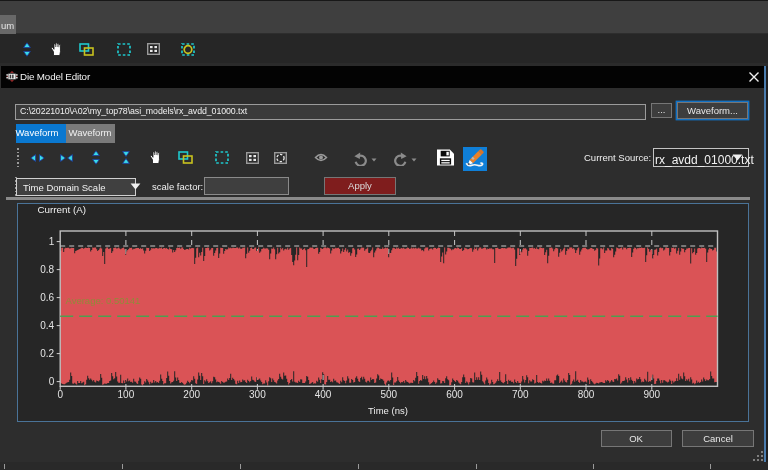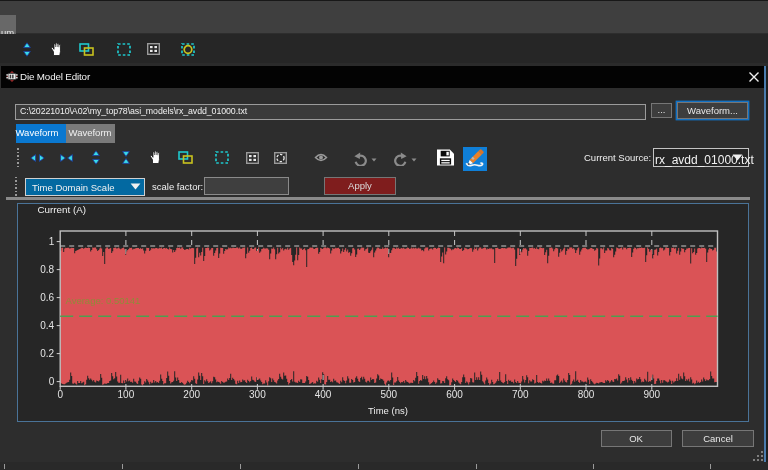--- a/index.html
+++ b/index.html
@@ -1,20 +1,20 @@
 <!DOCTYPE html>
 <html><head><meta charset="utf-8"><style>
 *{margin:0;padding:0;box-sizing:border-box}
 body{width:768px;height:470px;overflow:hidden;background:#2d2d2d;font-family:"Liberation Sans",sans-serif;position:relative}
 .abs{position:absolute}
 .btn{position:absolute;background:#3d3d3d;border:1px solid #767676;color:#e8e8e8;font-size:9.5px;text-align:center;font-family:"Liberation Sans",sans-serif}
 </style></head><body>
 
 <div class="abs" style="left:0;top:0;width:768px;height:33px;background:#3f3f3f;border-top:1.5px solid #181818"></div>
-<div class="abs" style="left:0;top:15px;width:15.5px;height:18.5px;background:#686868;color:#e6e6e6;font-size:9.5px;padding:12px 0 0 1px">um</div>
+<div class="abs" style="left:0;top:15px;width:15.5px;height:18.5px;background:#686868;color:#e6e6e6;font-size:9.5px;padding:5px 0 0 1px">um</div>
 <div class="abs" style="left:0;top:33.5px;width:768px;height:29.5px;background:#262626"></div>
 <div class="abs" style="left:0;top:63px;width:768px;height:3px;background:#2b2b2b"></div>
 
 <div style="position:absolute;left:22px;top:41.5px;line-height:0"><svg width="10" height="15" viewBox="0 0 10 15">
       <path d="M5 0.8 L1.6 5.6 L8.4 5.6 Z" fill="#3adce8" stroke="#1a35a0" stroke-width="0.8"></path>
       <path d="M5 14.2 L1.6 9.4 L8.4 9.4 Z" fill="#3adce8" stroke="#1a35a0" stroke-width="0.8"></path>
     </svg></div>
 <div style="position:absolute;left:50px;top:42.0px;line-height:0"><svg width="13" height="14" viewBox="0 0 26 28">
       <path d="M7 27 L7 19.5 L3.2 13.5 Q2.2 11.6 3.8 10.8 Q5.4 10.2 6.4 12 L8 14.6 L8 5.2 Q8 3.4 9.6 3.4 Q11.2 3.4 11.2 5.2 L11.3 3.2 Q11.5 1.4 13 1.6 Q14.5 1.8 14.4 3.6 L14.5 4.4 Q14.8 2.8 16.3 3 Q17.8 3.3 17.7 5 L17.7 6.4 Q18 5 19.5 5.2 Q21 5.5 20.9 7.2 L20.9 19 L19.5 27 Z" fill="#ffffff" stroke="#141414" stroke-width="1.6"></path>
       <path d="M11.2 5.2 L11.2 10 M14.4 4.4 L14.4 10 M17.7 6.4 L17.7 10.4" stroke="#141414" stroke-width="1.3" fill="none"></path>
@@ -137,21 +137,21 @@
       <path d="M7.6 14.9 L11 18.3 L5.8 20.1 Z" fill="#ffffff"></path>
       <path d="M6.6 17.8 L5.8 20.1 L8.1 19.3 Z" fill="#333333"></path>
     </svg></div>
 <div class="abs" style="left:584px;top:151.5px;color:#f0f0f0;font-size:9.5px">Current Source:</div>
 <div class="abs" style="left:652.5px;top:148px;width:96px;height:18.5px;background:#252525;border:1px solid #c4c4c4;color:#f2f2f2;font-size:12px;padding:3.5px 0 0 1.5px">rx_avdd_01000.txt</div>
 <div class="abs" style="left:731.5px;top:153.5px;line-height:0"><svg width="11" height="7" viewBox="0 0 11 7">
       <path d="M0.6 0.6 L10.4 0.6 L5.5 6.4 Z" fill="#f0f0f0"></path>
     </svg></div>
 
 <div class="abs" style="left:15px;top:177px;width:2px;height:19px;background-image:repeating-linear-gradient(to bottom,#9a9a9a 0 1.5px,transparent 1.5px 3.5px)"></div>
-<div class="abs" style="left:25px;top:177.5px;width:119.5px;height:18px;background:#0369a1;border:1px solid #d0d0d0;color:#f2f2f2;font-size:9.5px;padding:3.5px 0 0 6px">Time Domain Scale</div>
+<div class="abs" style="left:16px;top:177.5px;width:119.5px;height:18px;background:#404040;border:1px solid #d0d0d0;color:#f2f2f2;font-size:9.5px;padding:3.5px 0 0 6px">Time Domain Scale</div>
 <div class="abs" style="left:130px;top:183px;line-height:0"><svg width="11" height="7" viewBox="0 0 11 7">
       <path d="M0.6 0.6 L10.4 0.6 L5.5 6.4 Z" fill="#f0f0f0"></path>
     </svg></div>
 <div class="abs" style="left:152px;top:181px;color:#f0f0f0;font-size:9.5px">scale factor:</div>
 <div class="abs" style="left:204px;top:177px;width:85px;height:17.5px;background:#3f3f3f;border:1px solid #8a8a8a"></div>
 <div class="btn" style="left:324px;top:176.5px;width:72px;height:18.5px;line-height:16.5px;background:#7f1d1d;color:#dcdcdc">Apply</div>
 
 <div class="abs" style="left:6px;top:196.5px;width:744px;height:3px;background:#8a8a8a"></div>
 
 <div class="abs" style="left:16.5px;top:202.5px;width:732px;height:219.5px;background:#262626;border:1px solid #4a7398"></div>

